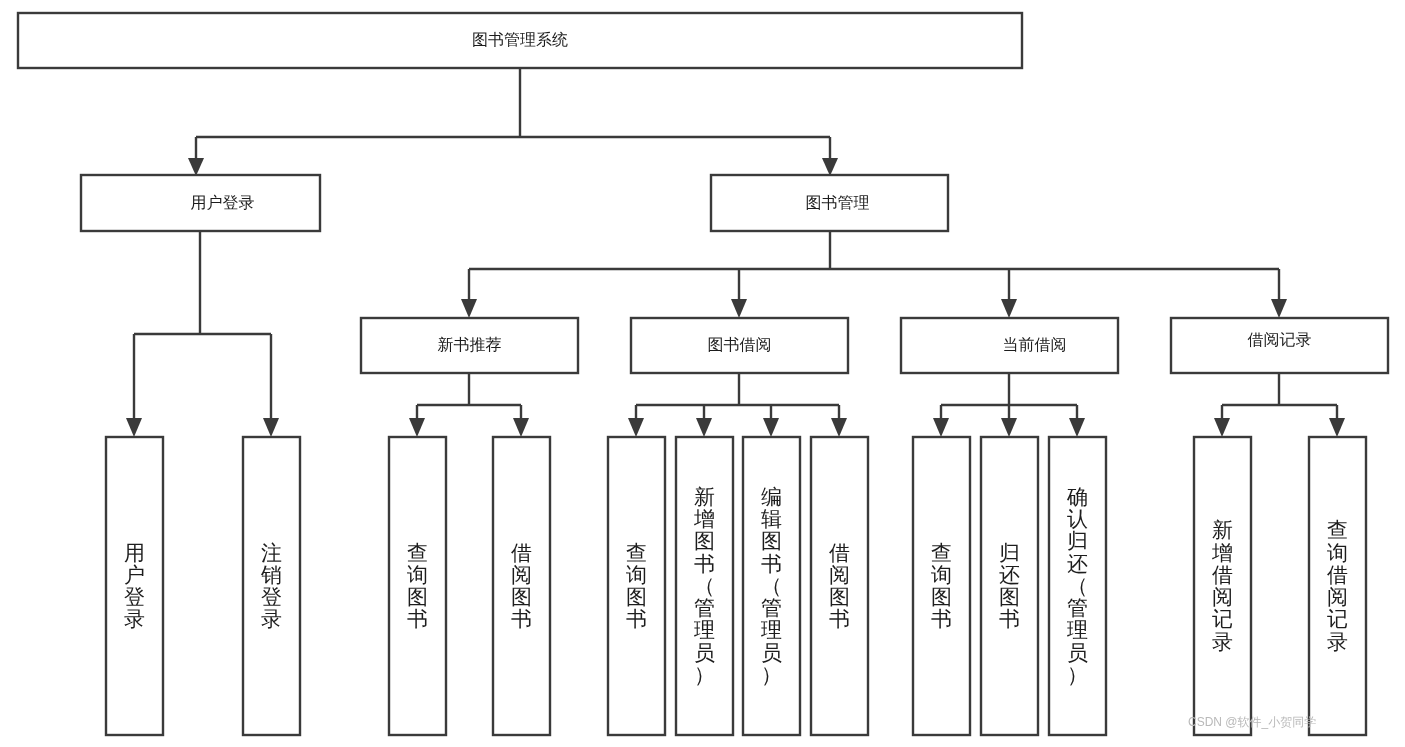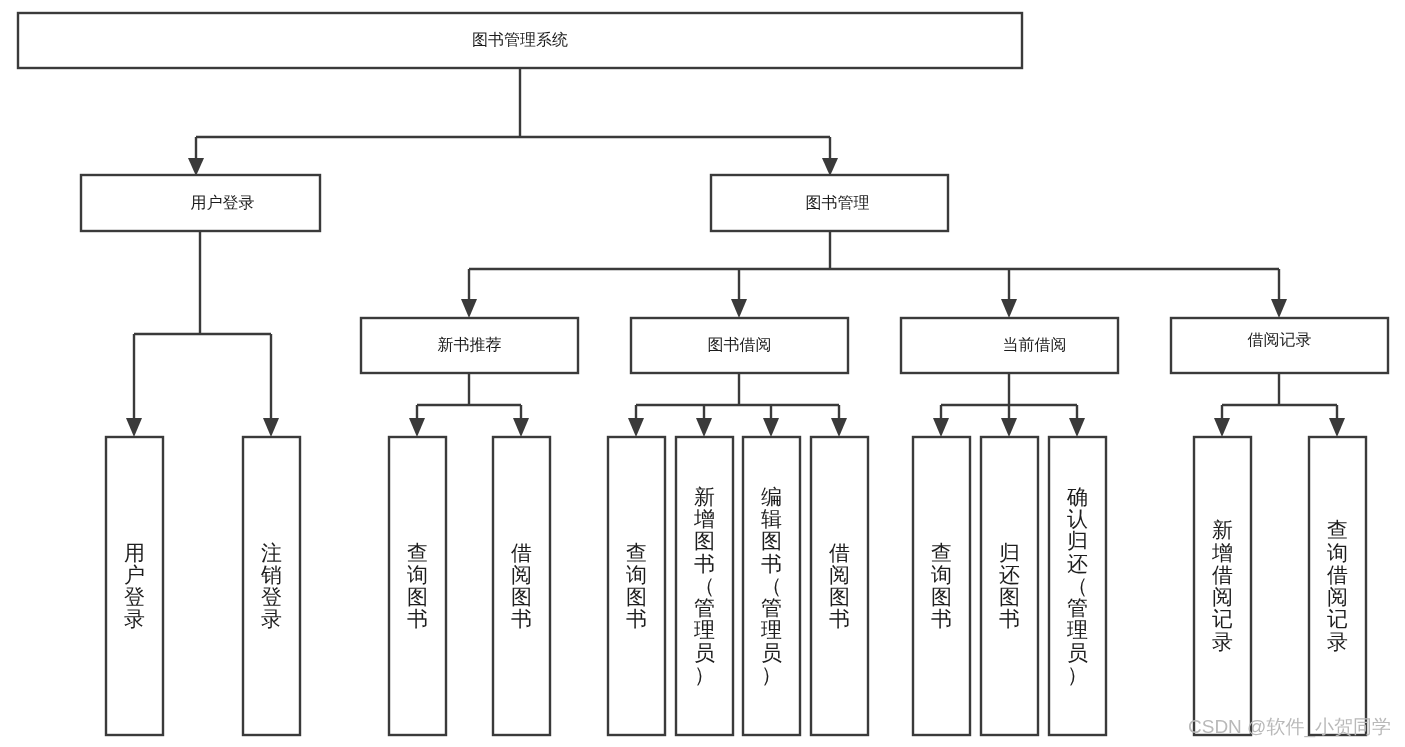--- a/index.html
+++ b/index.html
@@ -65,21 +65,21 @@
     display: flex;
     align-items: center;
     justify-content: center;
     font-size: 16px;
     color: #1d1d1d;
     pointer-events: none;
   }
   .watermark {
     position: absolute;
     font-family: "Liberation Sans", "DejaVu Sans", sans-serif;
-    font-size: 19px;
+    font-size: 12px;
     color: #b9b9b9;
     white-space: nowrap;
     left: 1188px;
     top: 714px;
   }
 </style>
 </head>
 <body>
 
 <div id="diagram-root">

